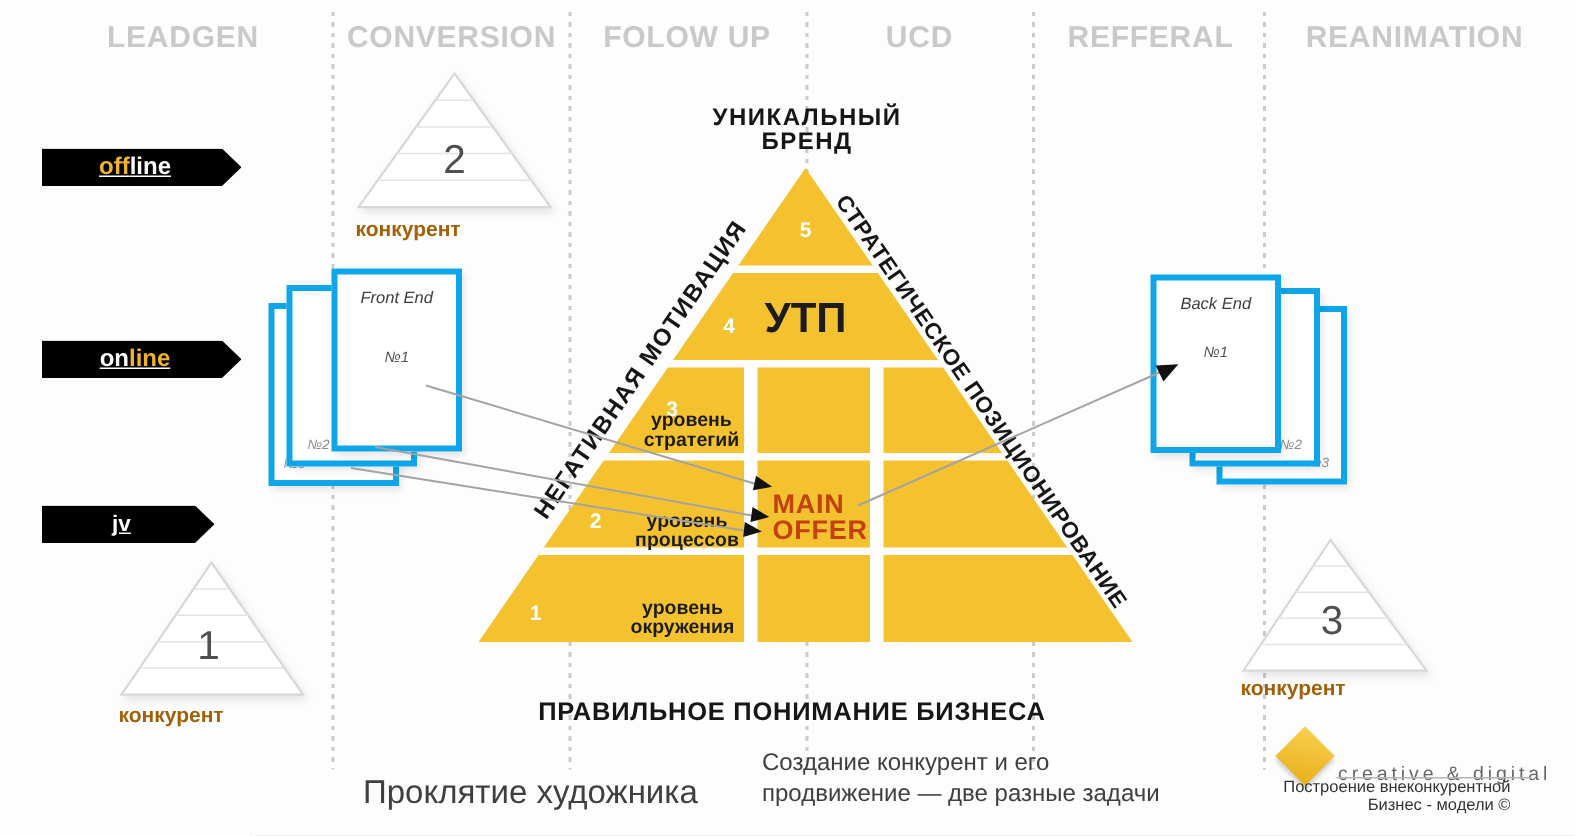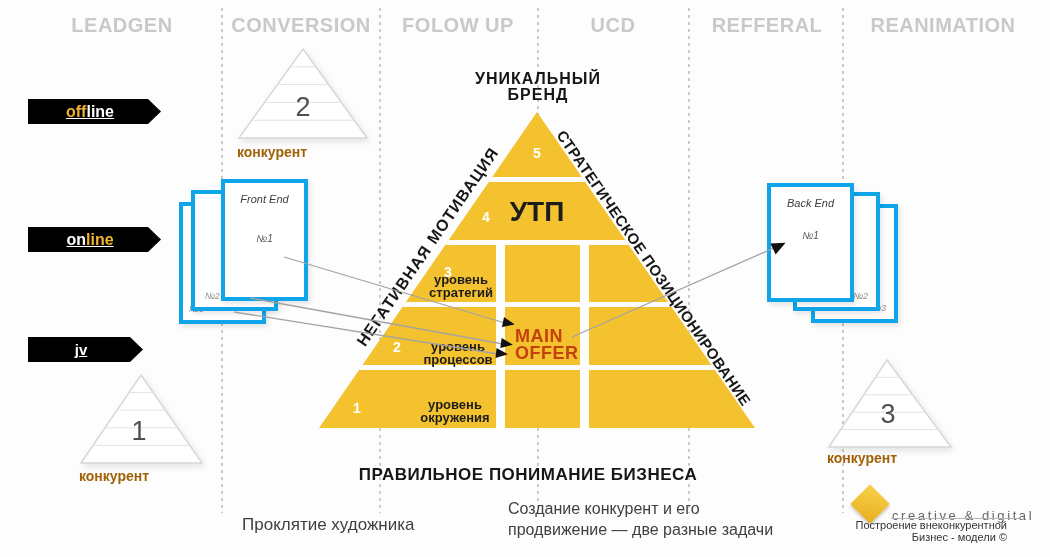--- a/index.html
+++ b/index.html
@@ -58,21 +58,21 @@
 
   #pyr-top-label{position:absolute;left:438px;top:71px;width:200px;text-align:center;
     font-size:16px;font-weight:700;letter-spacing:1px;color:#161616;line-height:16px;z-index:3;}
   #pyr-bottom-label{position:absolute;left:323px;top:431px;width:410px;text-align:center;
     font-size:17px;font-weight:700;letter-spacing:.5px;color:#161616;z-index:3;margin-top:34px;}
 
   
   #overlay{position:absolute;left:0;top:0;z-index:6;pointer-events:none;}
 
   
-  .caption{position:absolute;color:#3f3f3f;font-size:17px;z-index:2;}
+  .caption{position:absolute;color:#3f3f3f;font-size:22px;z-index:2;}
   #caption-center{font-size:16px;line-height:21px;}
 
   
   #logo-diamond{position:absolute;left:856px;top:490px;width:28px;height:28px;
     background:linear-gradient(145deg,#f8d04f,#e9af1c);transform:rotate(45deg);
     box-shadow:2px 2px 3px rgba(0,0,0,.18);z-index:2;}
   #logo-name{position:absolute;left:889px;top:490px;font-size:19px;letter-spacing:6px;
     color:#2a2a2a;z-index:2;}
   #logo-tagline{position:absolute;left:892px;top:508px;font-size:13px;letter-spacing:2.6px;color:#666;z-index:2;}
   #logo-rule{position:absolute;left:891px;top:518px;width:130px;height:1px;background:#b5b5b5;z-index:2;}

